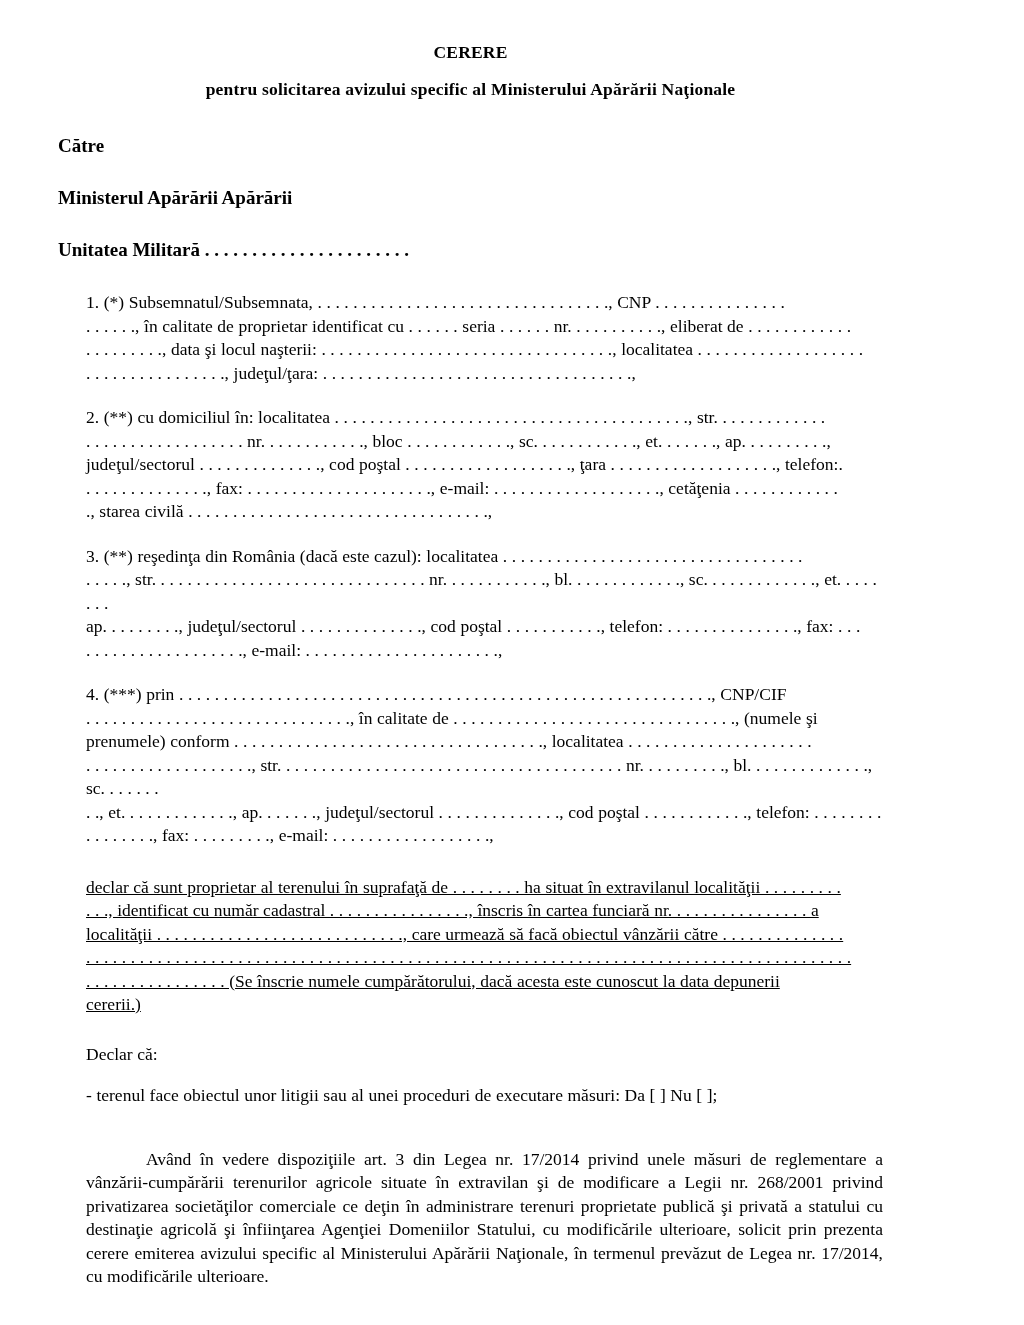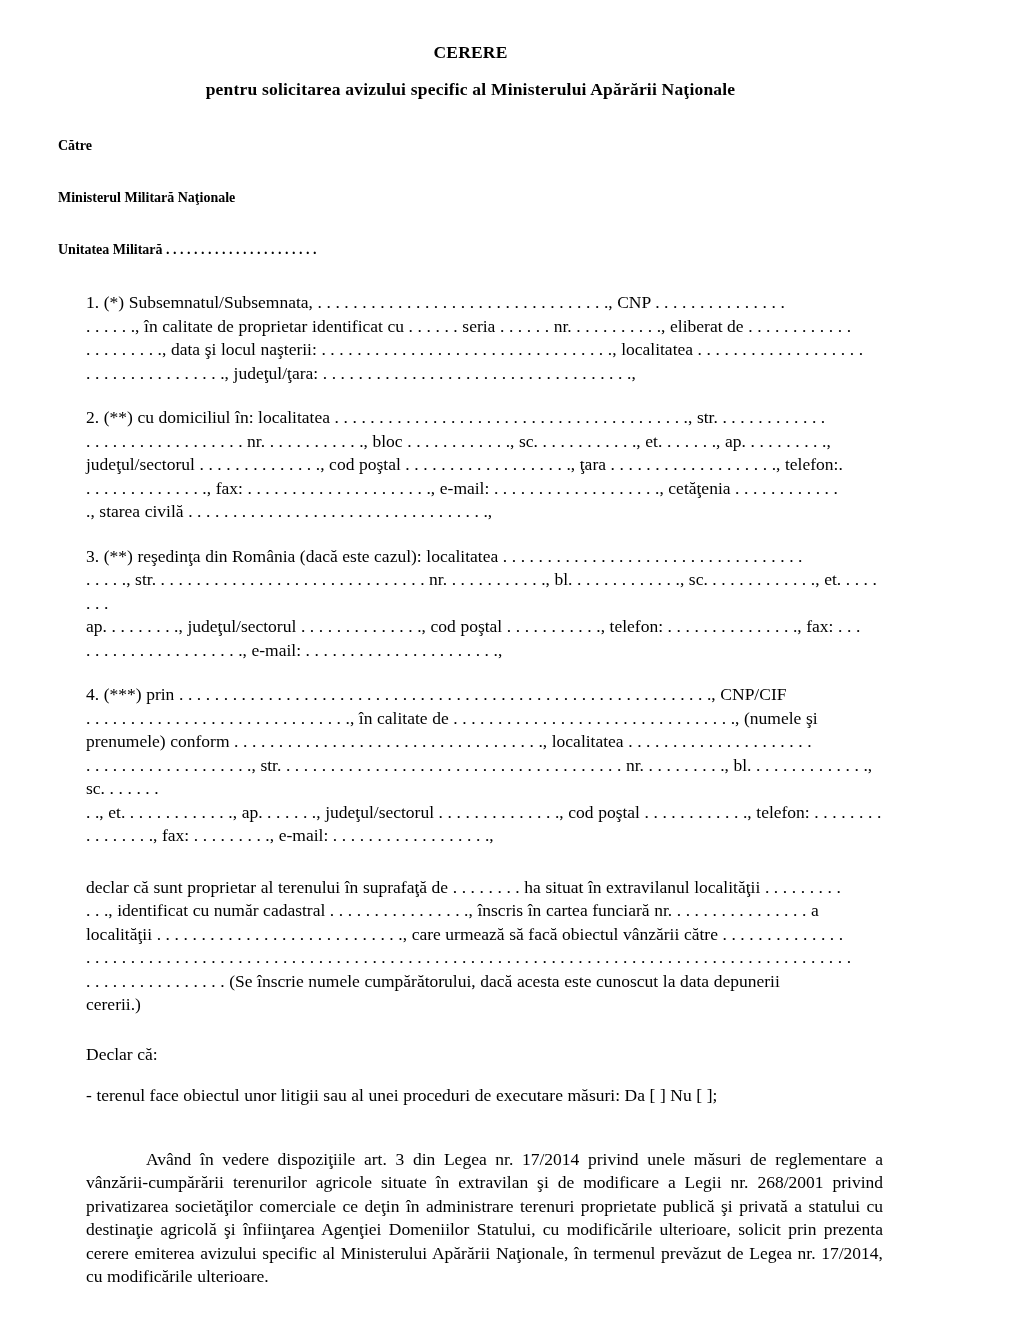--- a/index.html
+++ b/index.html
@@ -28,21 +28,21 @@
     line-height: 24px;
     letter-spacing: 0.2px;
   }
   .doc-title .line1 { display: block; }
   .doc-title .line2 { display: block; margin-top: 13px; }
 
   .spacer-lg { height: 34px; }
 
   .addr {
     font-weight: bold;
-    font-size: 14px;
+    font-size: 19px;
     line-height: 22px;
     margin-bottom: 30px;
     white-space: pre-wrap;
   }
   .addr:last-of-type { margin-bottom: 0; }
 
   .para {
     font-size: 17.5px;
     line-height: 23.5px;
     text-align: left;
@@ -51,40 +51,40 @@
     white-space: pre-wrap;
     margin-left: 28px;
   }
   .para-justify {
     text-align: justify;
     text-justify: inter-word;
     text-indent: 60px;
     white-space: normal;
   }
   .para-tight { margin-bottom: 18px; }
-  .para-decl { margin-bottom: 26px; }
+  .para-decl { margin-bottom: 26px; text-decoration: underline; }
   .block-gap-top { margin-top: 28px; }
   .block-gap-top-lg { margin-top: 40px; }
 
   
 </style>
 </head>
 <body>
 
 <div class="page">
 
   <div class="doc-title">
     <span class="line1">CERERE</span>
     <span class="line2">pentru solicitarea avizului specific al Ministerului Apărării Naţionale</span>
   </div>
 
   <div class="spacer-lg"></div>
 
   <div class="addr">Către</div>
-  <div class="addr">Ministerul Militară Naţionale</div>
+  <div class="addr">Ministerul Apărării Apărării</div>
   <div class="addr">Unitatea Militară . . . . . . . . . . . . . . . . . . . . . .</div>
 
   <div class="para block-gap-top">1. (*) Subsemnatul/Subsemnata, . . . . . . . . . . . . . . . . . . . . . . . . . . . . . . . . ., CNP . . . . . . . . . . . . . . .
 . . . . . ., în calitate de proprietar identificat cu . . . . . . seria . . . . . . nr. . . . . . . . . . ., eliberat de . . . . . . . . . . . .
 . . . . . . . . ., data şi locul naşterii: . . . . . . . . . . . . . . . . . . . . . . . . . . . . . . . . ., localitatea . . . . . . . . . . . . . . . . . . .
 . . . . . . . . . . . . . . . ., judeţul/ţara: . . . . . . . . . . . . . . . . . . . . . . . . . . . . . . . . . . .,</div>
 
   <div class="para">2. (**) cu domiciliul în: localitatea . . . . . . . . . . . . . . . . . . . . . . . . . . . . . . . . . . . . . . . ., str. . . . . . . . . . . . .
 . . . . . . . . . . . . . . . . . . nr. . . . . . . . . . . ., bloc . . . . . . . . . . . ., sc. . . . . . . . . . . ., et. . . . . . ., ap. . . . . . . . . .,
 judeţul/sectorul . . . . . . . . . . . . . ., cod poştal . . . . . . . . . . . . . . . . . . ., ţara . . . . . . . . . . . . . . . . . . ., telefon:.

